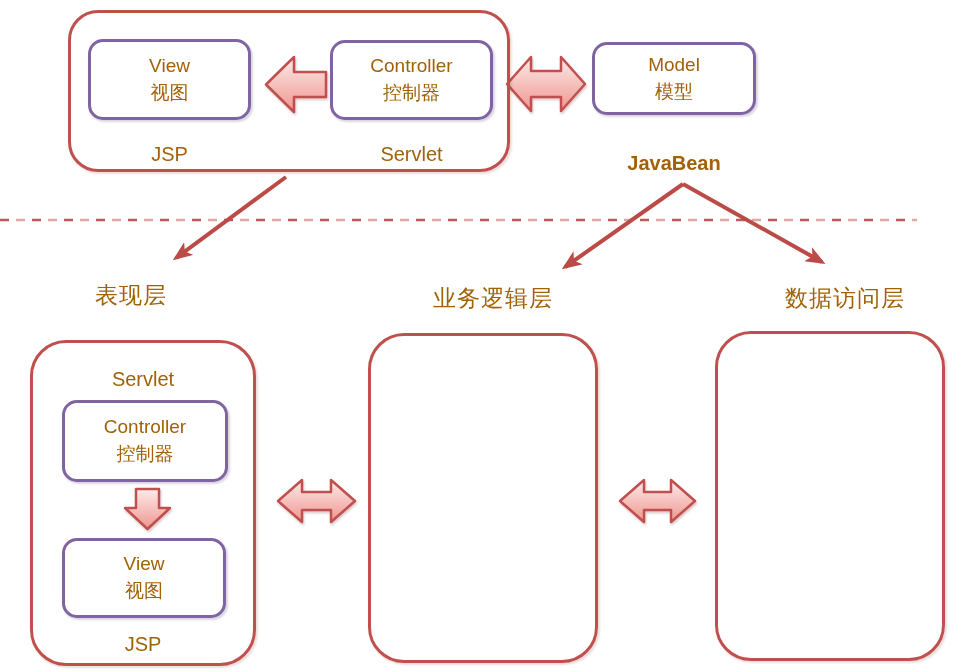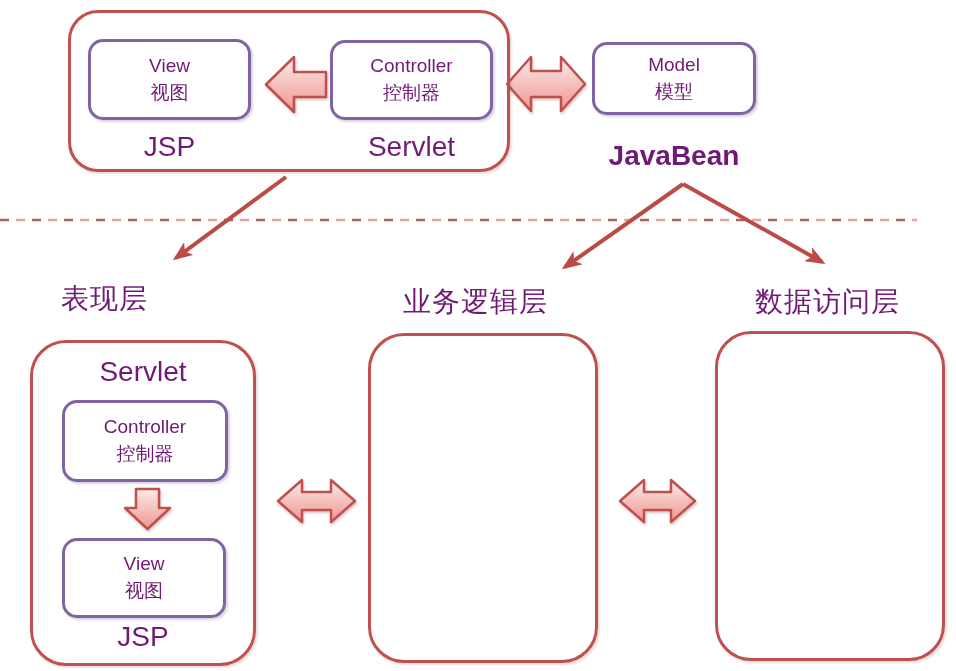--- a/index.html
+++ b/index.html
@@ -1,35 +1,35 @@
 <!DOCTYPE html>
 <html><head>
 <meta charset="utf-8">
 <style>
   html,body{margin:0;padding:0;background:#fff;}
   *{box-sizing:border-box;}
   .canvas{
     position:relative;width:956px;height:671px;background:#ffffff;overflow:hidden;
-    font-family:"Liberation Sans","DejaVu Sans",sans-serif;color:#701a75;
+    font-family:"Liberation Sans","DejaVu Sans",sans-serif;color:#a16207;
   }
   .abs{position:absolute;}
   .arrow-layer{position:absolute;left:0;top:0;width:956px;height:671px;}
   .red-container{
     border:3px solid #c0504d;border-radius:30px;background:transparent;
     box-shadow:1.5px 2px 2px rgba(140,70,70,0.18);
   }
   .big-radius{border-radius:36px;}
   .purple-box{
     border:3.5px solid #8064a2;border-radius:15px;background:#ffffff;
     display:flex;flex-direction:column;align-items:center;justify-content:center;
     font-size:19px;line-height:1.4;text-align:center;
     box-shadow:1.5px 2px 2px rgba(90,70,120,0.22);
   }
-  .shape-label{font-size:28px;text-align:center;}
-  .layer-label{font-size:28px;text-align:left;letter-spacing:1px;}
+  .shape-label{font-size:20px;text-align:center;margin-top:12px;}
+  .layer-label{font-size:23px;text-align:center;letter-spacing:1px;}
 </style>
 </head>
 <body>
 
 <div class="canvas">
 
   <svg class="arrow-layer" viewBox="0 0 956 671">
     <defs>
       <linearGradient id="pinkGrad" x1="0" y1="0" x2="0" y2="1">
         <stop offset="0" stop-color="#fcebea"></stop>

